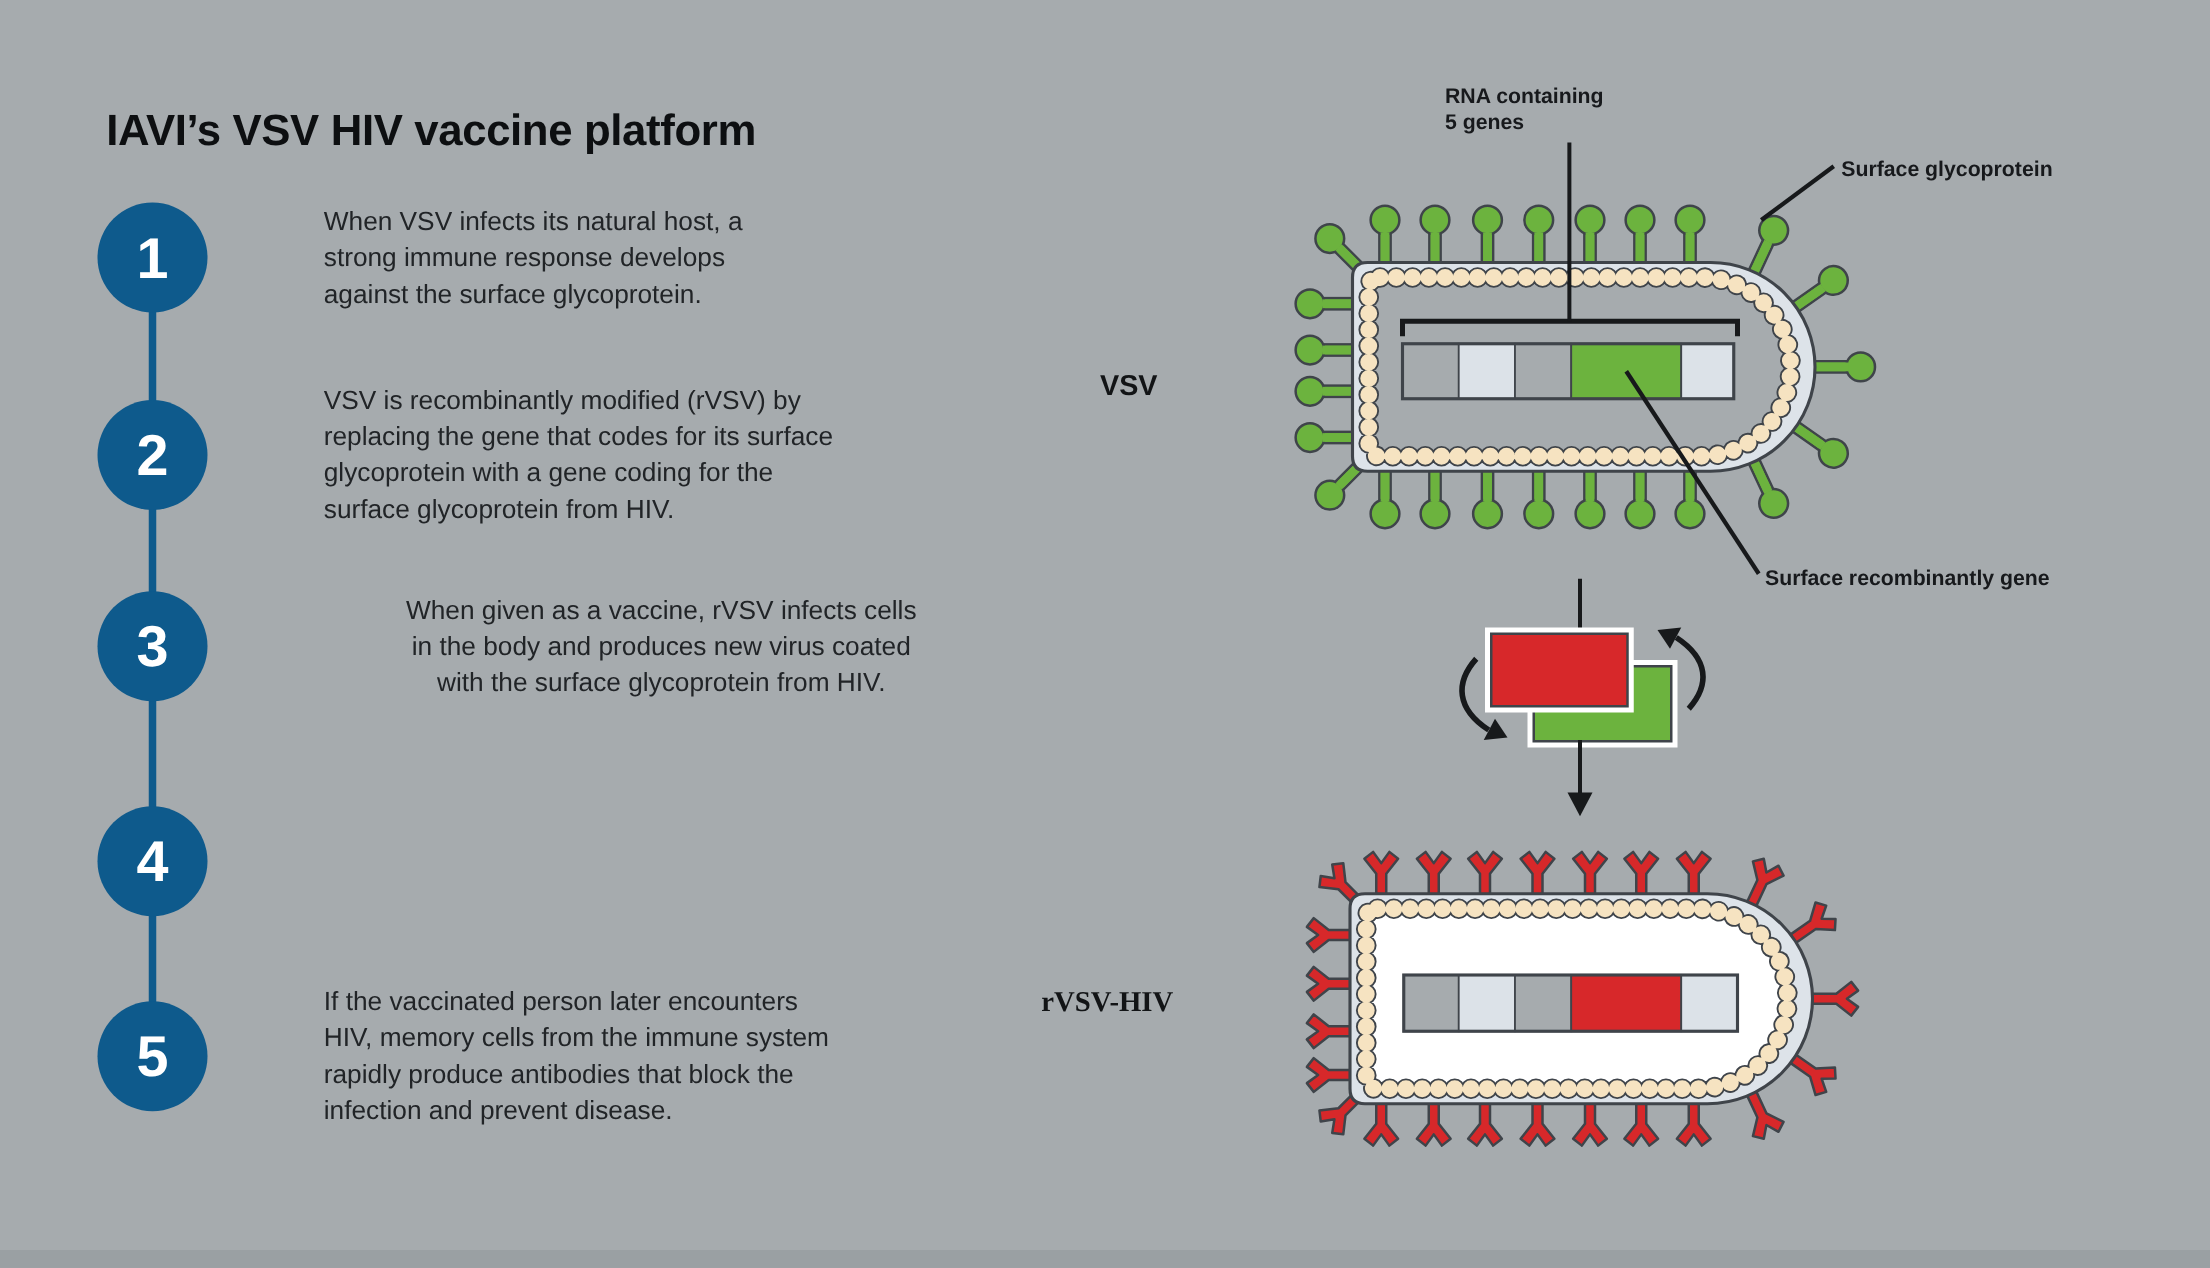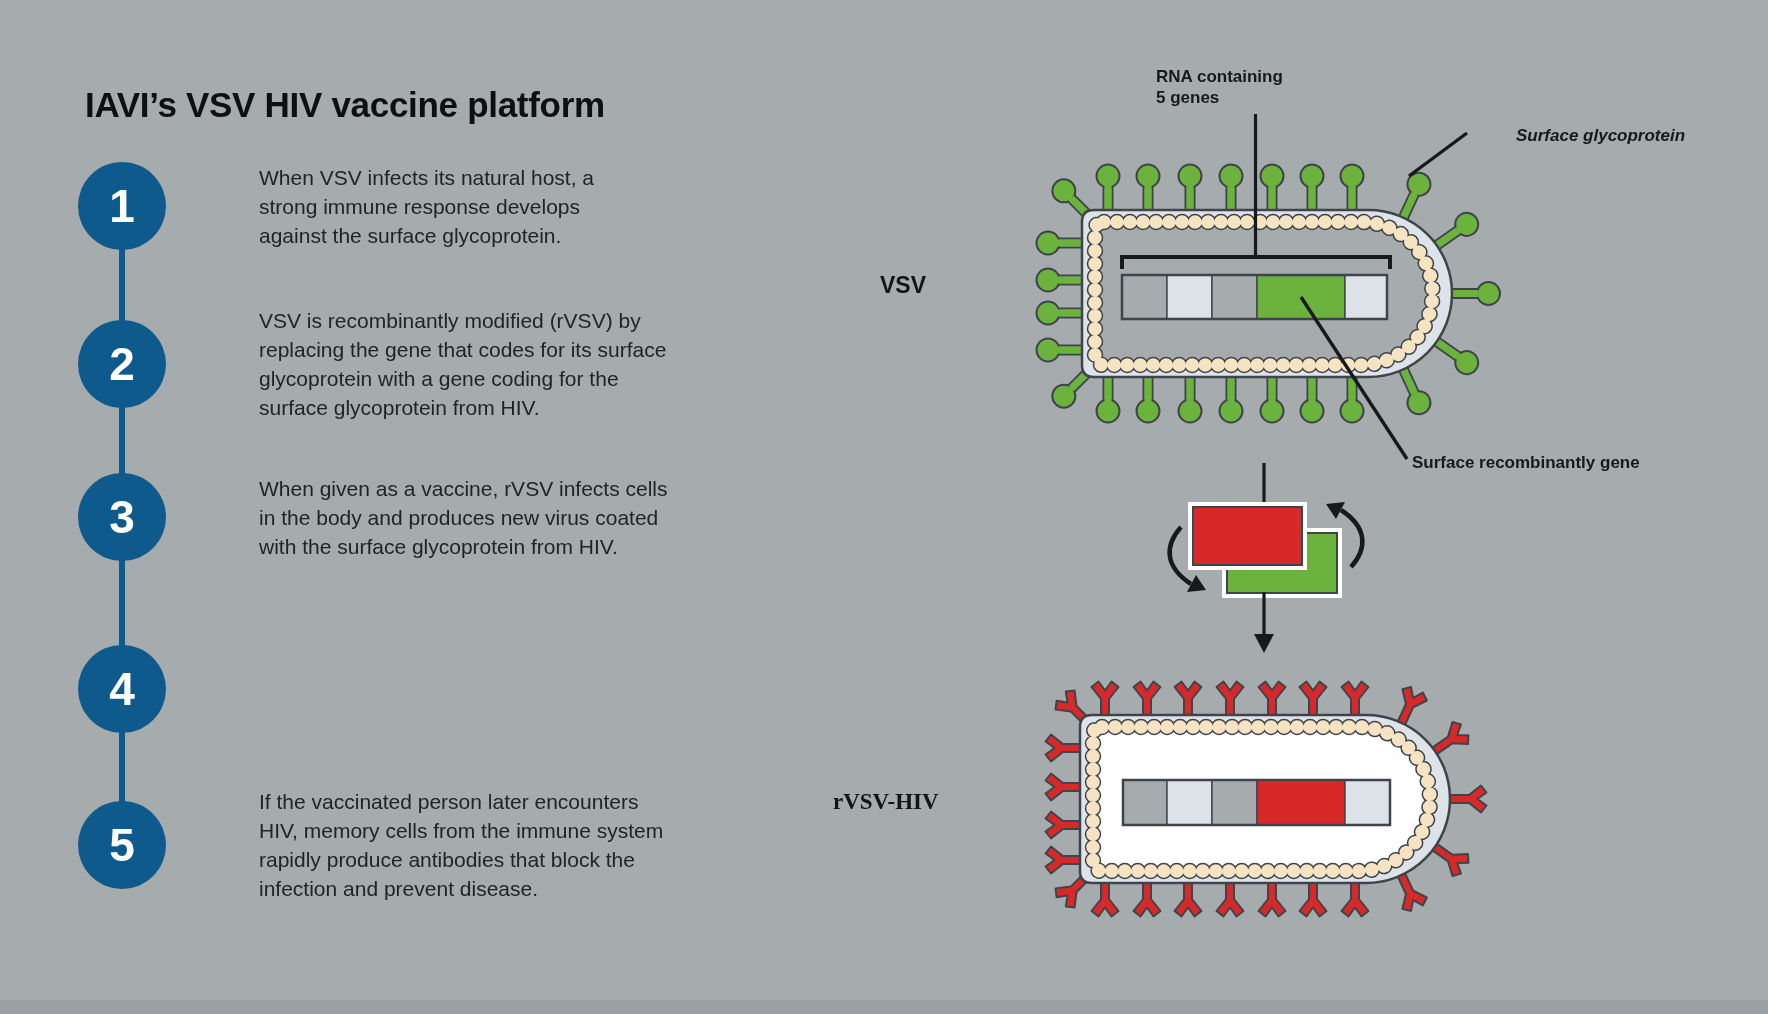--- a/index.html
+++ b/index.html
@@ -74,21 +74,21 @@
     <span>5</span>
   </div>
 
   <div class="step-text" style="top:163px;">When VSV infects its natural host, a
 strong immune response develops
 against the surface glycoprotein.</div>
   <div class="step-text" style="top:306px;">VSV is recombinantly modified (rVSV) by
 replacing the gene that codes for its surface
 glycoprotein with a gene coding for the
 surface glycoprotein from HIV.</div>
-  <div class="step-text" style="top:474px;">When given as a vaccine, rVSV infects cells
+  <div class="step-text" style="top:474px;text-align:center;">When given as a vaccine, rVSV infects cells
 in the body and produces new virus coated
 with the surface glycoprotein from HIV.</div>
   <div class="step-text" style="top:787px;">If the vaccinated person later encounters
 HIV, memory cells from the immune system
 rapidly produce antibodies that block the
 infection and prevent disease.</div>
 
   <svg class="overlay-svg" width="1768" height="1014" viewBox="0 0 1768 1014">
     <defs>
 
@@ -227,19 +227,19 @@
         <rect x="1212" y="780" width="45" height="45" fill="var(--gene-segment-gray,#a6abae)" stroke="var(--outline-dark,#3f444a)" stroke-width="1.4"></rect>
         <rect x="1257" y="780" width="88" height="45" fill="var(--hiv-red,#d7282a)" stroke="var(--outline-dark,#3f444a)" stroke-width="1.4"></rect>
         <rect x="1345" y="780" width="45" height="45" fill="var(--gene-segment-light,#dce2e8)" stroke="var(--outline-dark,#3f444a)" stroke-width="1.4"></rect>
         <rect x="1123" y="780" width="267" height="45" fill="none" stroke="var(--outline-dark,#3f444a)" stroke-width="2.5"></rect>
       </g>
     </g>
   </svg>
 
   <div class="dlabel" style="left:1156px;top:66px;width:200px;text-align:left;line-height:21px;">RNA containing
 5 genes</div>
-  <div class="dlabel" style="left:1516px;top:126px;font-style:italic;">Surface glycoprotein</div>
+  <div class="dlabel" style="left:1473px;top:126px;">Surface glycoprotein</div>
   <div class="dlabel" style="left:1412px;top:453px;">Surface recombinantly gene</div>
-  <div class="virus-name" style="left:880px;top:272px;">VSV</div>
+  <div class="virus-name" style="left:880px;top:295px;">VSV</div>
   <div class="virus-name" style="left:833px;top:789px;font-family:Liberation Serif, serif;">rVSV-HIV</div>
 
   <div class="bottom-strip"></div>
 </div>
 
 </body></html>

